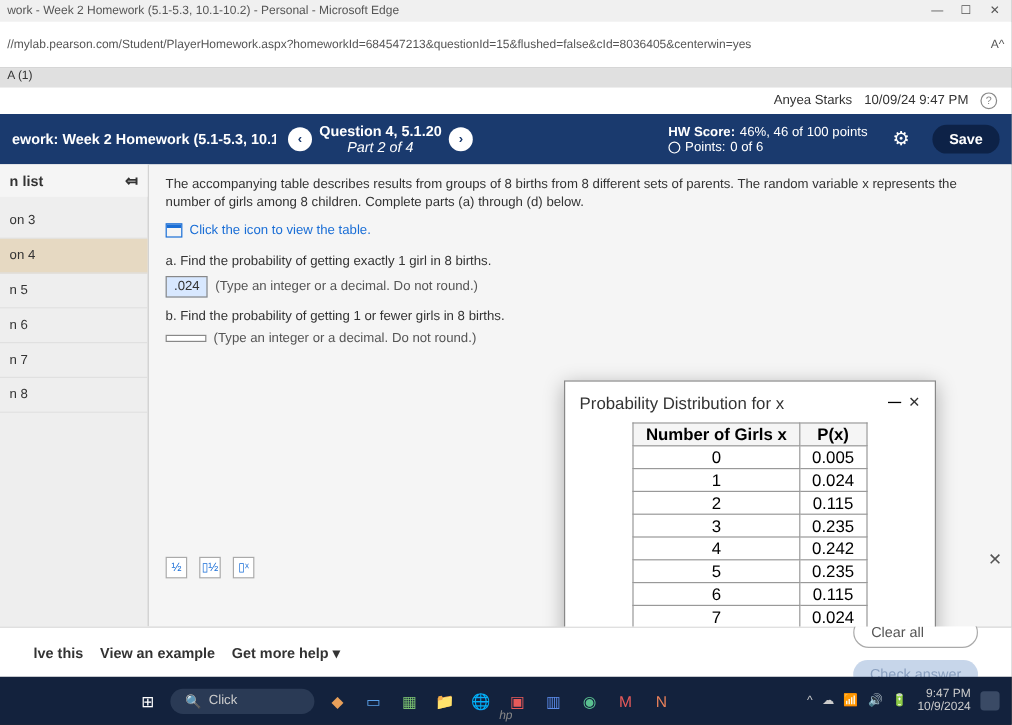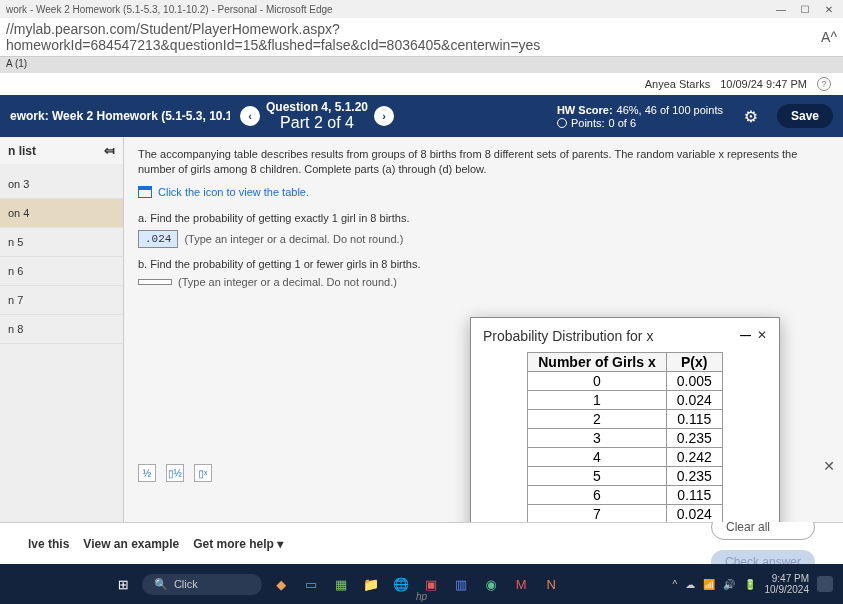--- a/index.html
+++ b/index.html
@@ -1,48 +1,48 @@
 <!DOCTYPE html>
 <html><head>
 <meta charset="utf-8">
 <style>
 * { margin:0; padding:0; box-sizing:border-box; font-family:Arial,sans-serif; }
 body { background:#000; width:843px; height:604px; position:relative; overflow:hidden; }
 .screen { position:absolute; top:0; left:0; right:0; bottom:40px; background:#e8e8e8; display:flex; flex-direction:column; }
 .titlebar { background:#f0f0f0; height:18px; font-size:10px; color:#555; padding:2px 6px; display:flex; justify-content:space-between; align-items:center; }
 .titlebar-right { display:flex; gap:8px; align-items:center; }
 .tb-btn { width:16px; height:14px; display:flex; align-items:center; justify-content:center; font-size:10px; color:#555; }
-.urlbar { background:#fff; height:22px; font-size:14px; color:#555; padding:19px 6px; display:flex; justify-content:space-between; align-items:center; border-bottom:1px solid #ccc; }
+.urlbar { background:#fff; height:22px; font-size:10px; color:#555; padding:19px 6px; display:flex; justify-content:space-between; align-items:center; border-bottom:1px solid #ccc; }
 .tabstrip { background:#e0e0e0; height:16px; font-size:10px; padding:1px 6px; color:#333; }
 .userline { background:#fff; height:22px; display:flex; justify-content:flex-end; align-items:center; gap:10px; padding:0 12px; font-size:11px; color:#333; }
 .help-icon { width:14px; height:14px; border:1px solid #888; border-radius:50%; display:flex; align-items:center; justify-content:center; font-size:9px; color:#888; }
 .header { background:#1a3a6e; color:#fff; height:42px; display:flex; align-items:center; padding:0 10px; gap:10px; }
 .hw-title { font-size:12px; font-weight:bold; flex:0 0 220px; white-space:nowrap; overflow:hidden; }
 .q-nav { display:flex; align-items:center; gap:6px; }
 .nav-btn { width:20px; height:20px; background:#fff; color:#1a3a6e; border-radius:50%; display:flex; align-items:center; justify-content:center; font-size:11px; font-weight:bold; cursor:pointer; }
 .q-center { text-align:center; }
 .q-title { font-size:12px; font-weight:bold; }
-.q-sub { font-size:16px; }
+.q-sub { font-size:12px;font-style:italic; }
 .score-area { margin-left:auto; font-size:11px; display:flex; flex-direction:column; gap:1px; }
 .score-line { display:flex; align-items:center; gap:4px; }
 .gear { width:16px; height:16px; display:flex; align-items:center; justify-content:center; color:#fff; margin-left:10px; }
 .save-btn { background:#0d2247; color:#fff; padding:5px 14px; border-radius:14px; font-size:12px; font-weight:bold; margin-left:8px; cursor:pointer; }
 .main { flex:1; display:flex; background:#f5f5f5; position:relative; overflow:hidden; }
 .sidebar { width:124px; background:#eee; border-right:1px solid #ccc; display:flex; flex-direction:column; font-size:11px; color:#333; }
 .side-head { padding:6px 8px; font-weight:bold; font-size:12px; display:flex; justify-content:space-between; align-items:center; background:#f5f5f5; }
 .side-item { padding:8px 8px; border-bottom:1px solid #e0e0e0; cursor:pointer; }
 .side-item.active { background:#e6d9c2; }
 .content { flex:1; padding:10px 14px; font-size:11px; color:#333; position:relative; }
 .desc { margin-bottom:8px; line-height:1.4; }
 .table-link { color:#1a6ed6; display:flex; align-items:center; gap:6px; margin-bottom:14px; cursor:pointer; }
 .table-icon { width:14px; height:12px; border:1px solid #1a6ed6; display:inline-block; background:linear-gradient(#1a6ed6 30%, transparent 30%); }
 .q-part { margin-bottom:6px; }
 .ans-line { display:flex; align-items:center; gap:6px; margin:4px 0 10px 0; }
 .ans-box { border:1px solid #888; padding:2px 6px; min-width:34px; background:#fff; text-align:center; }
-.ans-box.filled { background:#d8e8ff;font-family:Liberation Mono, monospace; }
+.ans-box.filled { background:#d8e8ff; }
 .note { color:#555; }
 .toolbar { position:absolute; bottom:40px; left:14px; display:flex; gap:10px; }
 .tool-btn { width:18px; height:18px; border:1px solid #aaa; background:#fff; display:flex; align-items:center; justify-content:center; font-size:10px; color:#1a6ed6; cursor:pointer; }
 .footer-bar { height:42px; background:#fff; border-top:1px solid #ccc; display:flex; align-items:center; padding:0 28px; gap:14px; font-size:12px; }
 .footer-link { color:#333; font-weight:bold; cursor:pointer; }
 .footer-right { margin-left:auto; display:flex; gap:10px;flex-direction:column; }
 .pill-btn { padding:5px 14px; border-radius:14px; font-size:12px; cursor:pointer; }
 .clear-btn { background:#fff; border:1px solid #aaa; color:#555; }
 .check-btn { background:#c7d6ea; color:#8aa0c0; border:none; }
 .close-x { position:absolute; right:8px; bottom:48px; font-size:14px; color:#555; cursor:pointer; }

